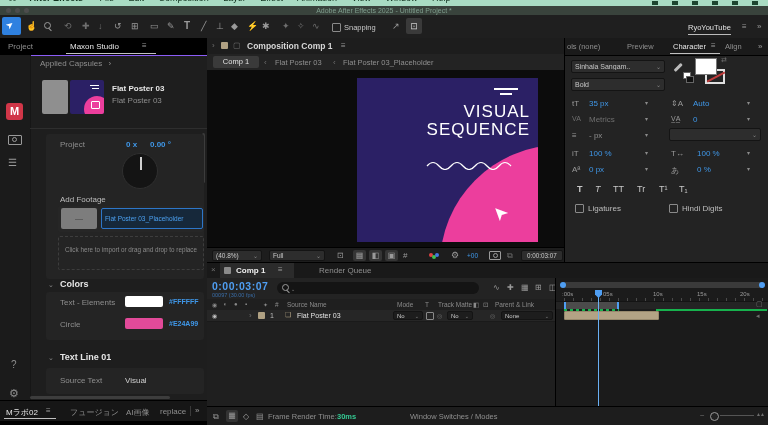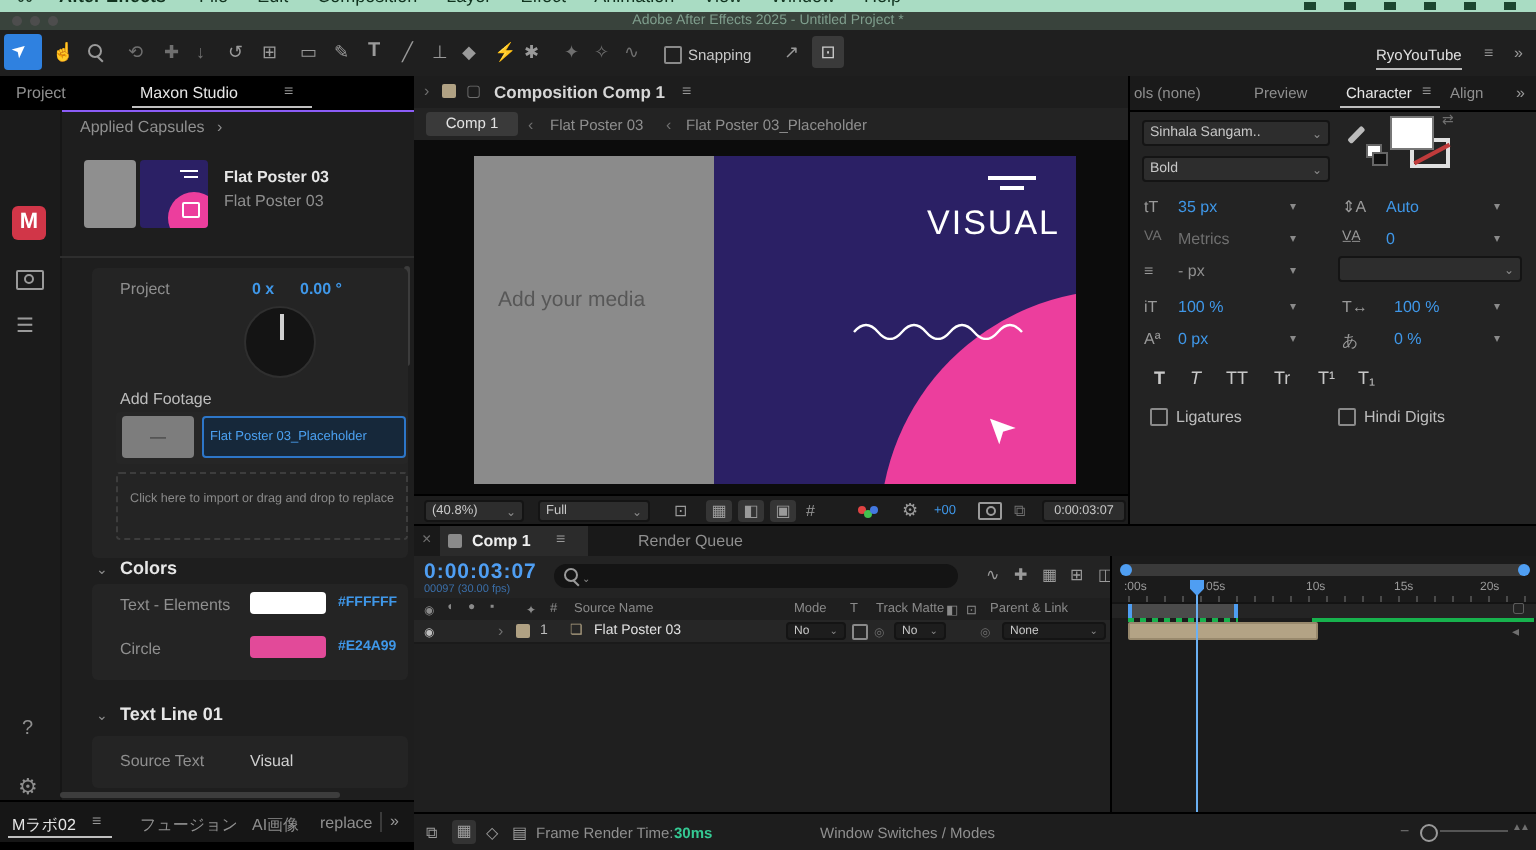--- a/index.html
+++ b/index.html
@@ -185,27 +185,25 @@
 
   <div class="p" style="left:0;top:16px;width:357px;height:16px;background:#232323;border-bottom:1px solid #0c0c0c">
     <span class="p" style="left:6px;top:2px;width:46px;height:12px;background:#3a3a3a;border-radius:2px;text-align:center;line-height:12px;color:#e2e2e2;font-size:7.5px">Comp 1</span>
     <span class="p dim2" style="left:57px;top:4px">‹</span>
     <span class="p dim" style="left:68px;top:4px;font-size:7.5px">Flat Poster 03</span>
     <span class="p dim2" style="left:126px;top:4px">‹</span>
     <span class="p dim" style="left:136px;top:4px;font-size:7.5px">Flat Poster 03_Placeholder</span>
   </div>
 
   <div class="p" style="left:0;top:32px;width:357px;height:177px;background:#0c0c0c;overflow:hidden">
-    <div class="p" style="left:30px;top:8px;width:120px;height:164px;background:#8b8b8b">
-      <span style="position:absolute;left:12px;top:66px;font-size:10.5px;color:#575757">Add your media</span>
-    </div>
     <div class="p" style="left:150px;top:8px;width:181px;height:164px;background:#2b2065;overflow:hidden">
       <span class="p" style="left:137px;top:10px;width:24px;height:2px;background:#fff"></span>
       <span class="p" style="left:143px;top:15px;width:12px;height:2px;background:#fff"></span>
       <span class="p" style="right:8px;top:24px;text-align:right;color:#fff;font-size:17px;letter-spacing:1px">VISUAL</span>
+      <span class="p" style="right:8px;top:42px;text-align:right;color:#fff;font-size:17px;letter-spacing:1px">SEQUENCE</span>
       <span class="p" style="left:83px;top:67px;width:240px;height:240px;background:#ec3e9d;border-radius:50%"></span>
       <svg class="p" style="left:68px;top:82px" width="96" height="10" viewBox="0 0 96 10">
         <path d="M2 6 q6 -7 12 0 t12 0 t12 0 t12 0 t12 0 t12 0 t12 0" stroke="#ffffff" fill="none" stroke-width="1.2"></path>
       </svg>
       <span class="p" style="left:136px;top:126px;color:#fff;font-size:16px;font-weight:bold;transform:rotate(-135deg)">➤</span>
     </div>
   </div>
 
   <div class="p" style="left:0;top:209px;width:357px;height:15px;background:#1d1d1d;border-top:1px solid #000">
     <span class="p chip" style="left:5px;top:2px;width:50px;height:11px">

